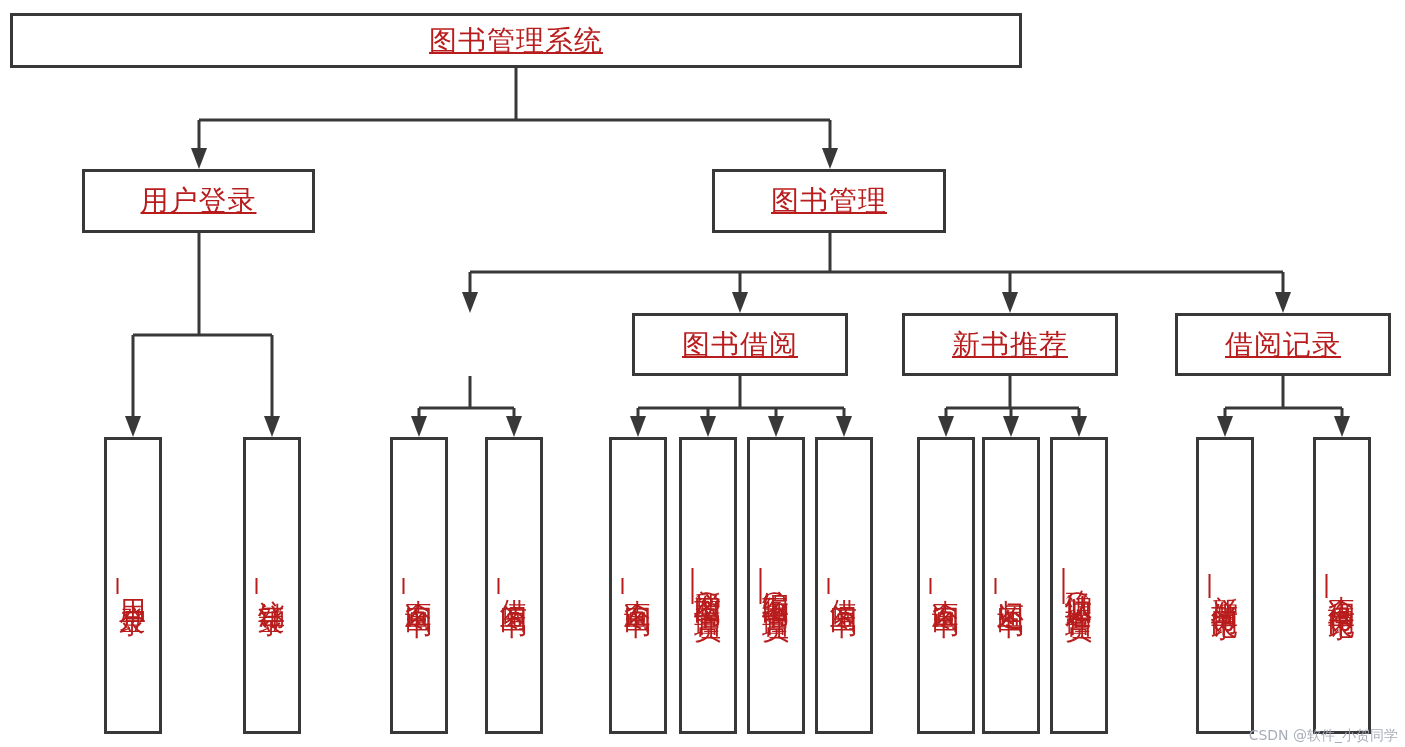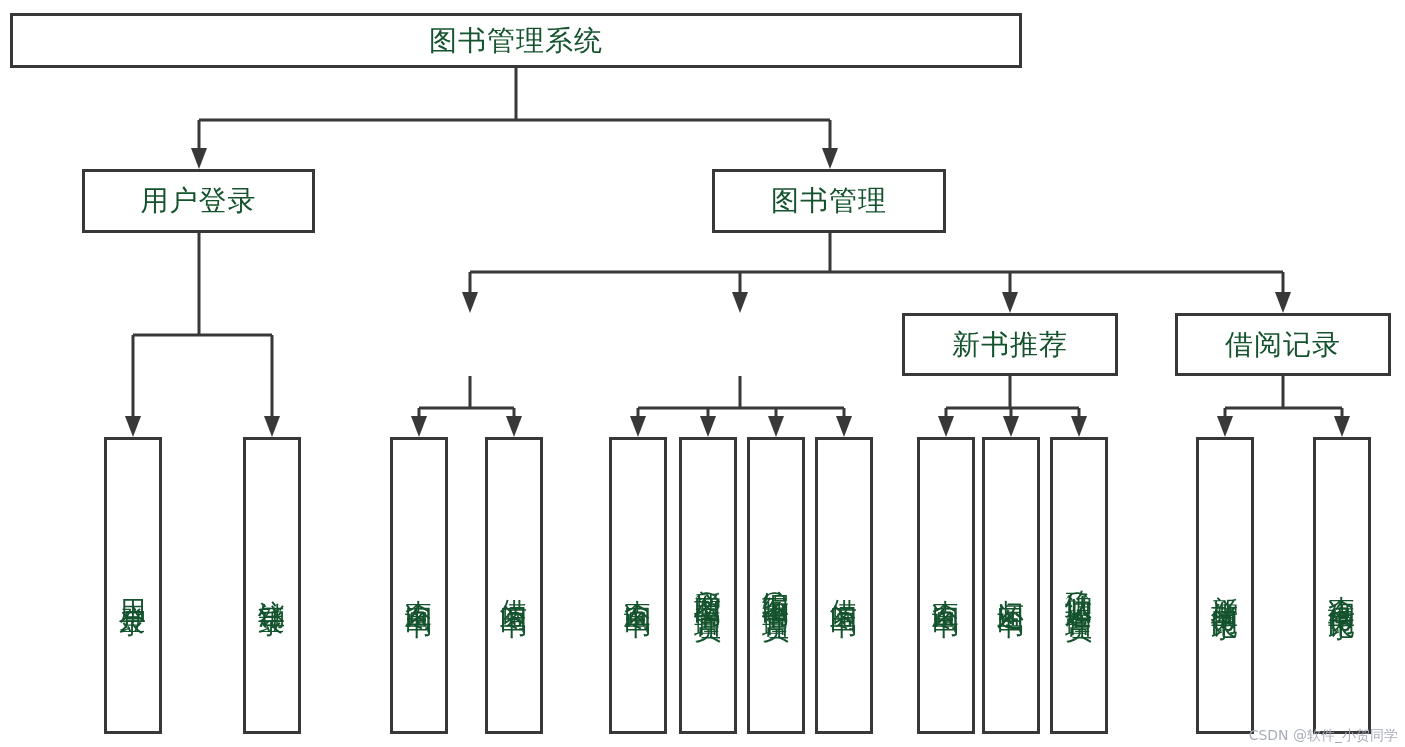--- a/index.html
+++ b/index.html
@@ -20,25 +20,26 @@
     left: 0; top: 0;
     width: 1405px;
     height: 747px;
     z-index: 1;
   }
   .node {
     position: absolute;
     box-sizing: border-box;
     border: 3px solid #383838;
     background: #ffffff;
-    color: #14532d;
+    color: #b91c1c;
     display: flex;
     align-items: center;
     justify-content: center;
     z-index: 2;
+    text-decoration: underline;
   }
   .h-node {
     font-size: 28px;
     letter-spacing: 1px;
     white-space: nowrap;
   }
   .leaf {
     writing-mode: vertical-rl;
     text-orientation: mixed;
     font-size: 27px;
@@ -114,20 +115,21 @@
       <polygon class="ahead" points="1217,416 1233,416 1225,437"></polygon>
       <polygon class="ahead" points="1334,416 1350,416 1342,437"></polygon>
     </g>
   </svg>
 
   <div class="node h-node" style="left:10px; top:13px; width:1012px; height:55px;">图书管理系统</div>
 
   <div class="node h-node" style="left:82px; top:169px; width:233px; height:64px;">用户登录</div>
   <div class="node h-node" style="left:712px; top:169px; width:234px; height:64px;">图书管理</div>
 
+  <div class="node h-node" style="left:632px; top:313px; width:216px; height:63px;">图书借阅</div>
   <div class="node h-node" style="left:902px; top:313px; width:216px; height:63px;">新书推荐</div>
   <div class="node h-node" style="left:1175px; top:313px; width:216px; height:63px;">借阅记录</div>
 
   <div class="node leaf" style="left:104px;">用户登录</div>
   <div class="node leaf" style="left:243px;">注销登录</div>
 
   <div class="node leaf" style="left:390px;">查询图书</div>
   <div class="node leaf" style="left:485px;">借阅图书</div>
 
   <div class="node leaf" style="left:609px;">查询图书</div>

